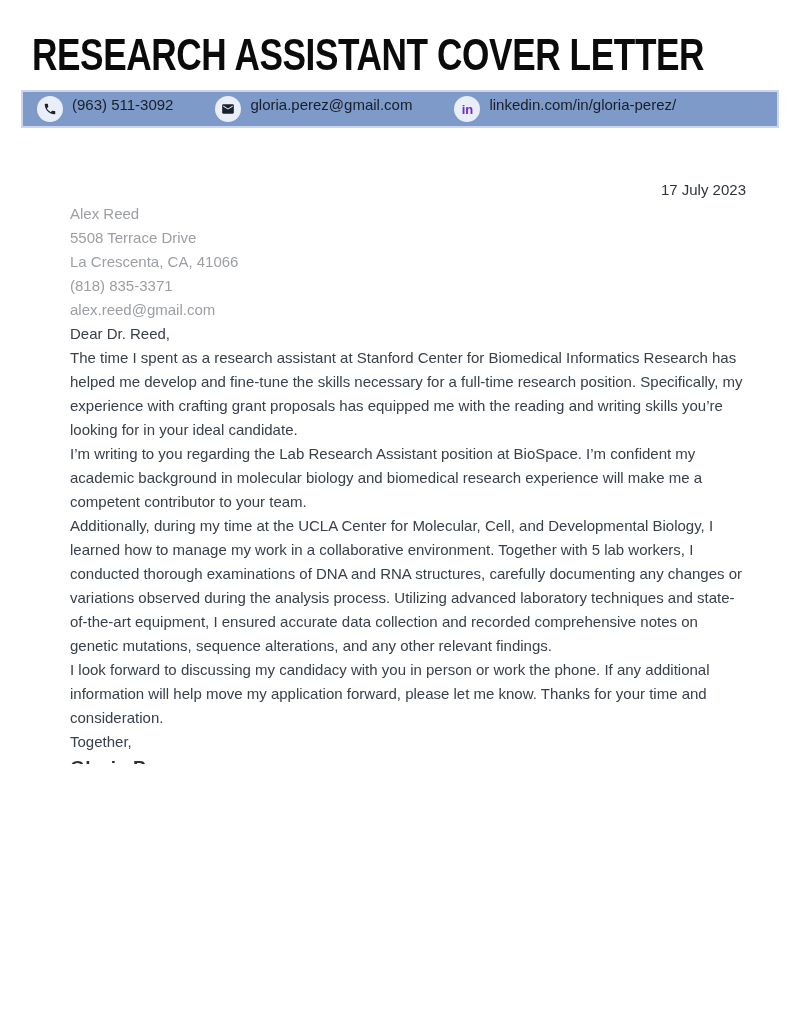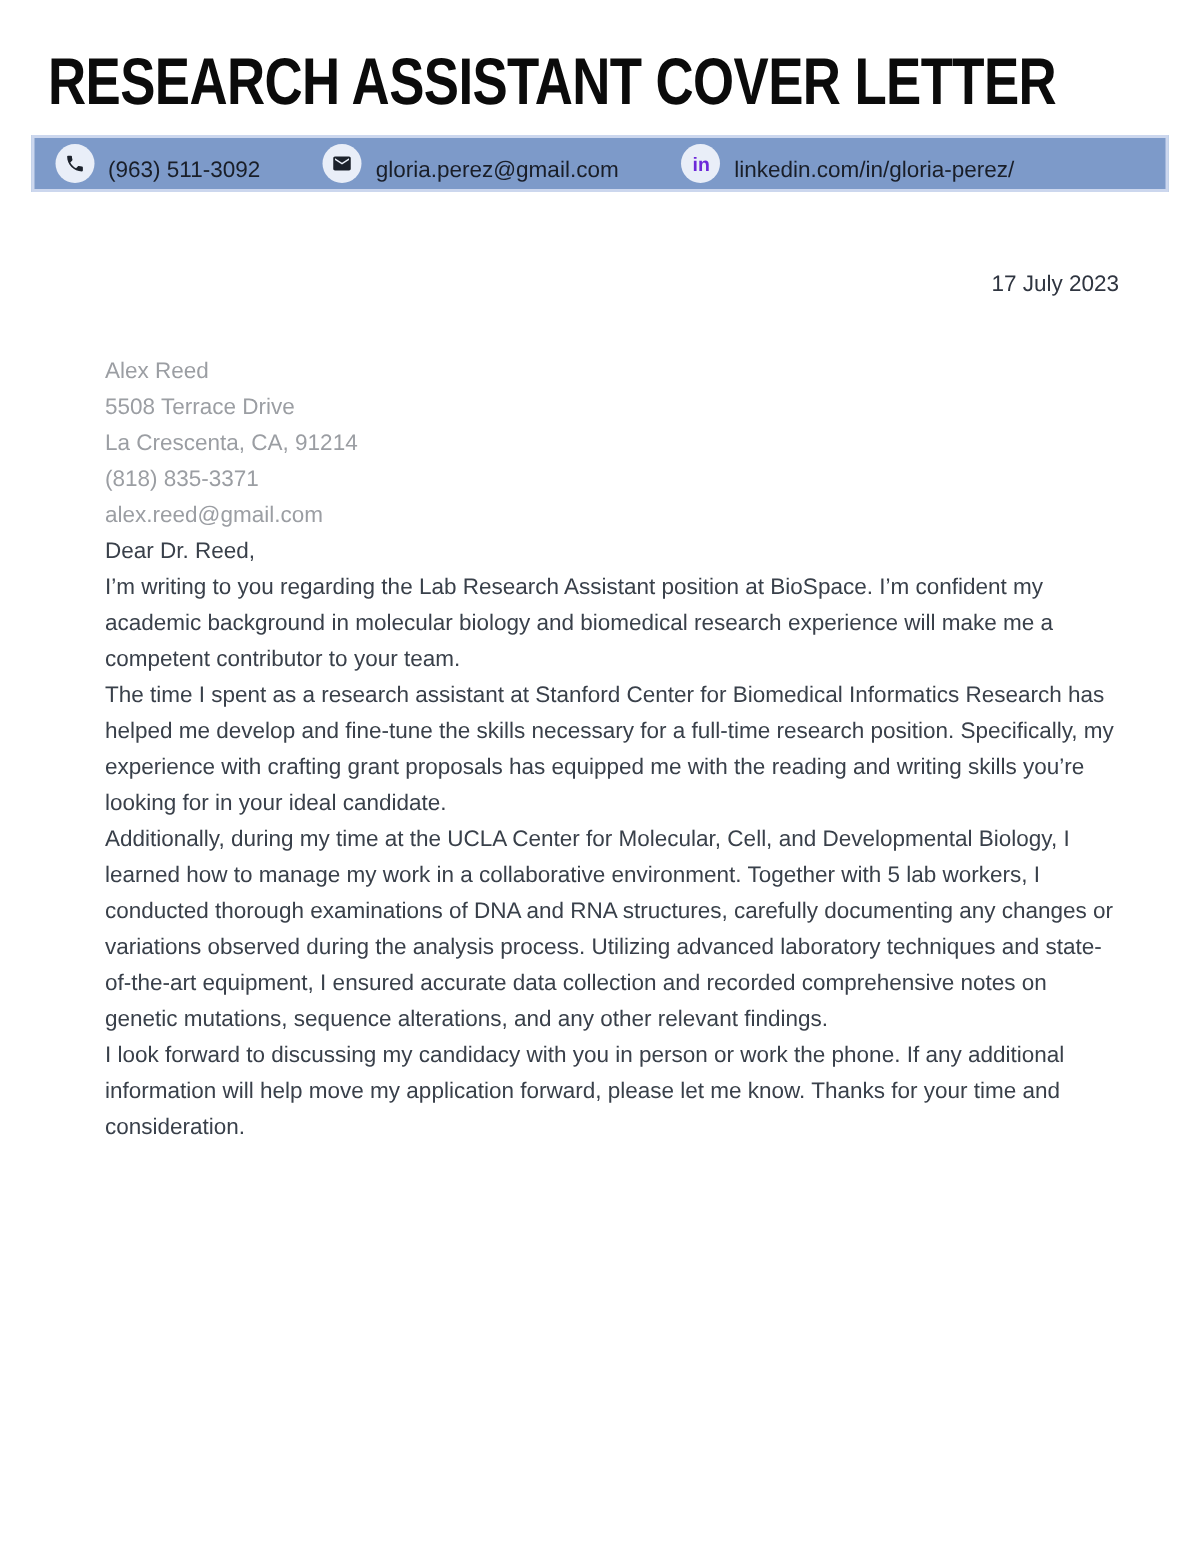--- a/index.html
+++ b/index.html
@@ -33,21 +33,21 @@
     height: 34px;
     background: #7d9ac9;
     border: 2px solid #ccd7ee;
     display: flex;
     align-items: center;
     gap: 42px;
     padding-left: 14px;
   }
   .contact-item {
     display: flex;
-    align-items: flex-end;
+    align-items: flex-start;
     gap: 9px;
     cursor: pointer;
   }
   .icon-circle {
     width: 26px;
     height: 26px;
     border-radius: 50%;
     background: #e9eef8;
     display: flex;
     align-items: center;
@@ -70,21 +70,20 @@
     left: 70px;
     top: 178px;
     width: 676px;
     font-size: 15px;
     line-height: 24px;
     color: #39404a;
   }
   .letter p { margin: 0; }
   .date { color: #2f3540; text-align: right; }
   .recipient {
-    margin-top: 34px;
     color: #9b9ea3;
   }
   .salutation { margin-top: 34px; }
   .para { margin-top: 11px; }
   .closing { margin-top: 10px; }
   .signature {
     margin-top: 37px;
     font-size: 19px;
     font-weight: 700;
     letter-spacing: 0.4px;
@@ -134,29 +133,29 @@
       <span class="contact-text">linkedin.com/in/gloria-perez/</span>
     </div>
   </div>
 
   <div class="letter">
     <p class="date">17 July 2023</p>
 
     <div class="recipient">
       <div>Alex Reed</div>
       <div>5508 Terrace Drive</div>
-      <div>La Crescenta, CA, 91214</div>
+      <div>La Crescenta, CA, 41066</div>
       <div>(818) 835-3371</div>
       <div>alex.reed@gmail.com</div>
     </div>
 
     <p class="salutation">Dear Dr. Reed,</p>
 
+    <p class="para">The time I spent as a research assistant at Stanford Center for Biomedical Informatics Research has helped me develop and fine-tune the skills necessary for a full-time research position. Specifically, my experience with crafting grant proposals has equipped me with the reading and writing skills you’re looking for in your ideal candidate.</p>
     <p class="para">I’m writing to you regarding the Lab Research Assistant position at BioSpace. I’m confident my academic background in molecular biology and biomedical research experience will make me a competent contributor to your team.</p>
-    <p class="para">The time I spent as a research assistant at Stanford Center for Biomedical Informatics Research has helped me develop and fine-tune the skills necessary for a full-time research position. Specifically, my experience with crafting grant proposals has equipped me with the reading and writing skills you’re looking for in your ideal candidate.</p>
     <p class="para">Additionally, during my time at the UCLA Center for Molecular, Cell, and Developmental Biology, I learned how to manage my work in a collaborative environment. Together with 5 lab workers, I conducted thorough examinations of DNA and RNA structures, carefully documenting any changes or variations observed during the analysis process. Utilizing advanced laboratory techniques and state-of-the-art equipment, I ensured accurate data collection and recorded comprehensive notes on genetic mutations, sequence alterations, and any other relevant findings.</p>
     <p class="para">I look forward to discussing my candidacy with you in person or work the phone. If any additional information will help move my application forward, please let me know. Thanks for your time and consideration.</p>
 
     <p class="closing">Together,</p>
     <p class="signature">Gloria Perez</p>
   </div>
 
   <div class="footer-bar"></div>
 
 </div>

